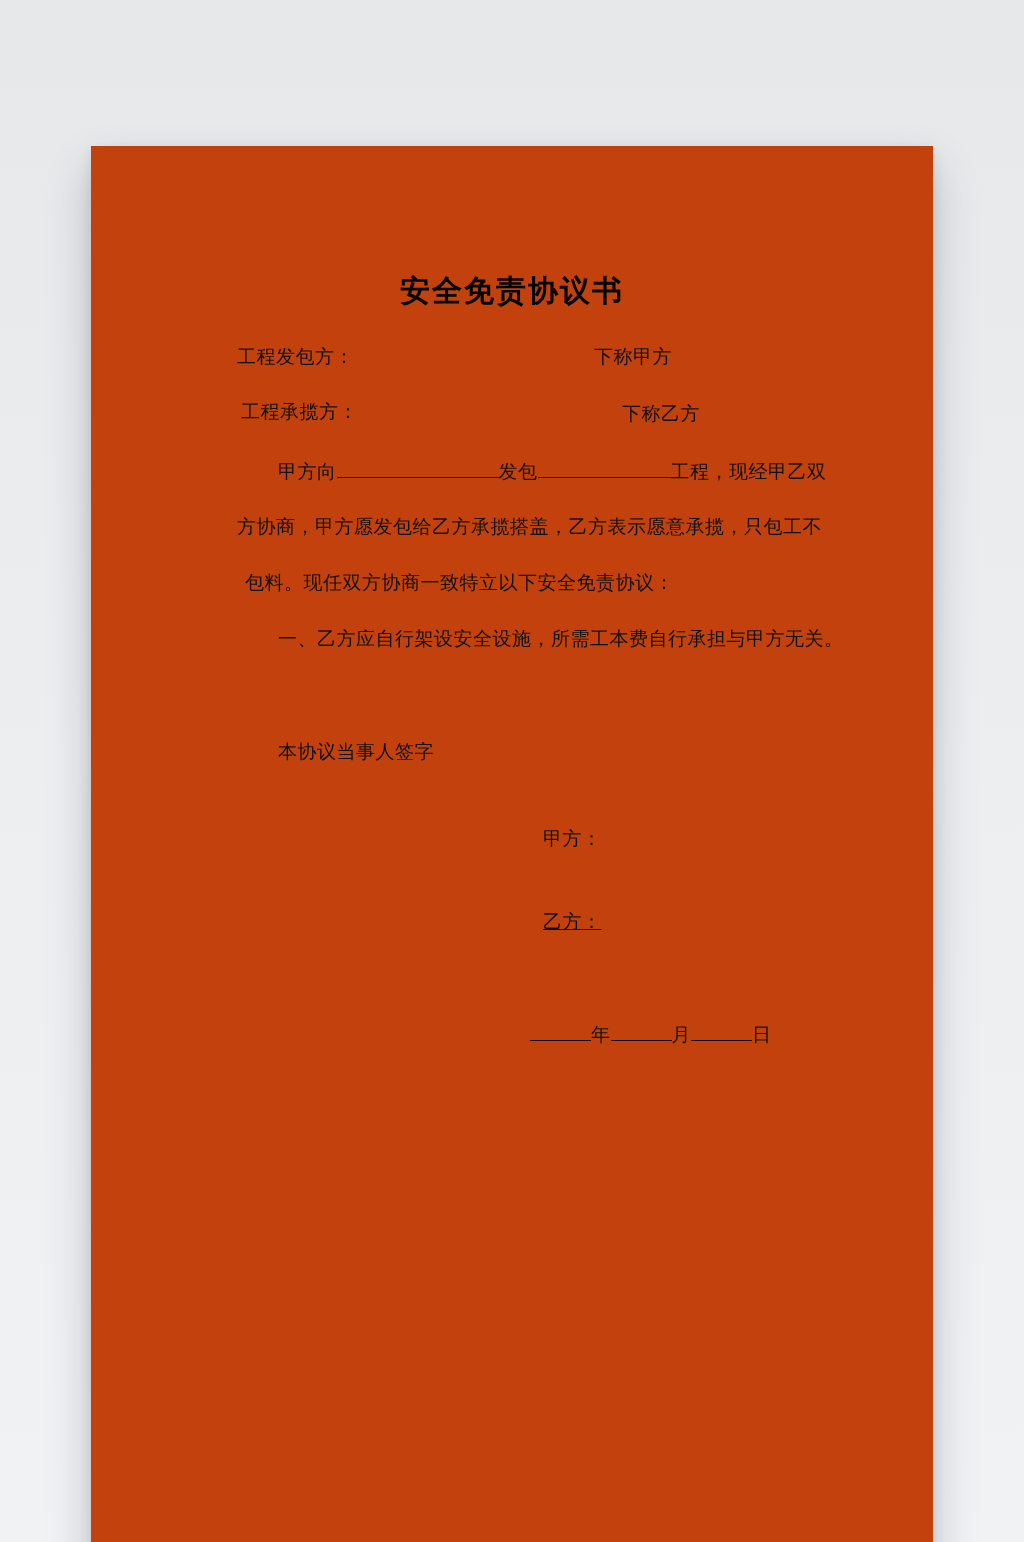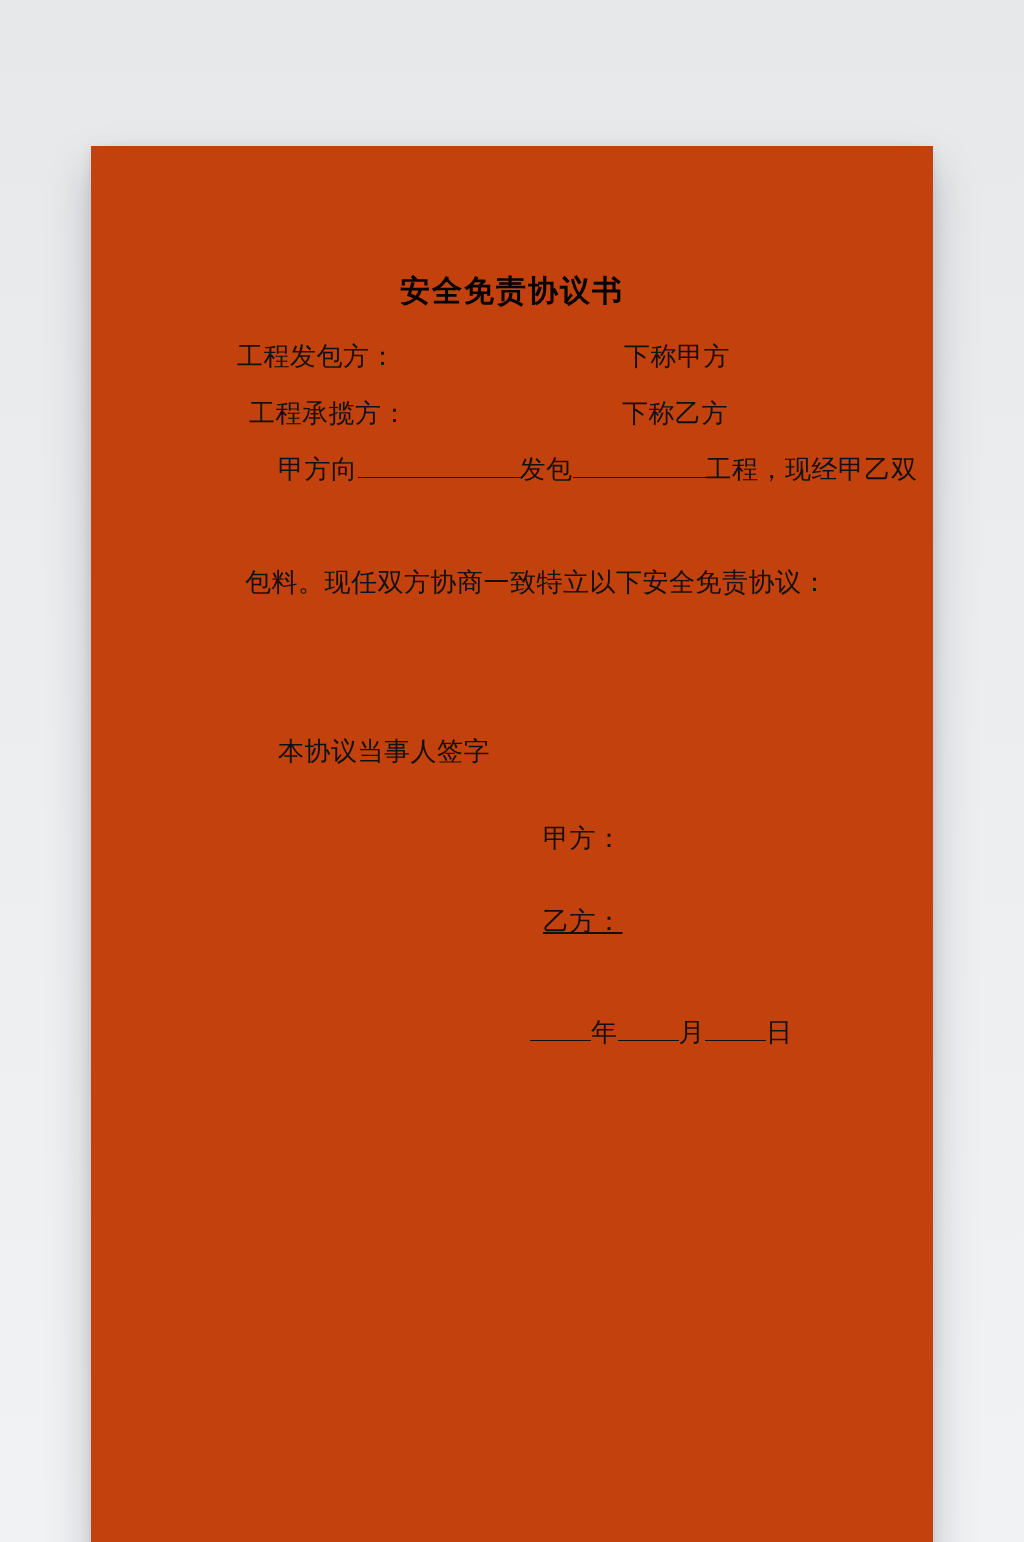--- a/index.html
+++ b/index.html
@@ -19,21 +19,21 @@
       left: 91px;
       top: 146px;
       width: 842px;
       height: 1527px;
       background: #c2410c;
       box-shadow: 0 22px 40px rgba(60, 66, 72, 0.28), 0 4px 10px rgba(60, 66, 72, 0.12);
     }
     .t {
       position: absolute;
       color: #111;
-      font-size: 26px;
+      font-size: 19px;
       line-height: 24px;
       white-space: nowrap;
       letter-spacing: 0.5px;
     }
     .title {
       position: absolute;
       left: 0;
       width: 100%;
       top: 126px;
       text-align: center;
@@ -51,30 +51,32 @@
       vertical-align: baseline;
     }
   </style>
 </head>
 <body>
 
 <div class="page">
   <div class="title">安全免责协议书</div>
 
   <div class="t" style="left:146px; top:198px;">工程发包方：</div>
-  <div class="t" style="left:533px; top:198px;text-align:center;">下称甲方</div>
+  <div class="t" style="left:503px; top:198px;text-align:center;">下称甲方</div>
 
-  <div class="t" style="left:158px; top:255px;">工程承揽方：</div>
+  <div class="t" style="left:150px; top:255px;font-family:Liberation Mono, monospace;">工程承揽方：</div>
   <div class="t" style="left:531px; top:255px;">下称乙方</div>
 
   <div class="t" style="left:187px; top:311px;">
     <span>甲方向</span><span class="blank" style="width:162px;"></span><span>发包</span><span class="blank" style="width:133px;"></span><span>工程，现经甲乙双</span>
   </div>
+  <div class="t" style="left:146px; top:368px;">方协商，甲方愿发包给乙方承揽搭盖，乙方表示愿意承揽，只包工不</div>
   <div class="t" style="left:146px; top:424px;margin-left:8px;">包料。现任双方协商一致特立以下安全免责协议：</div>
 
+  <div class="t" style="left:187px; top:480px;">一、乙方应自行架设安全设施，所需工本费自行承担与甲方无关。</div>
 
   <div class="t" style="left:187px; top:593px;">本协议当事人签字</div>
 
   <div class="t" style="left:452px; top:682px;font-family:Liberation Mono, monospace;">甲方：</div>
   <div class="t" style="left:452px; top:763px;text-decoration:underline;">乙方：</div>
 
   <div class="t" style="left:439px; top:874px;">
     <span class="blank" style="width:61px;"></span><span>年</span><span class="blank" style="width:61px;"></span><span>月</span><span class="blank" style="width:61px;"></span><span>日</span>
   </div>
 </div>

